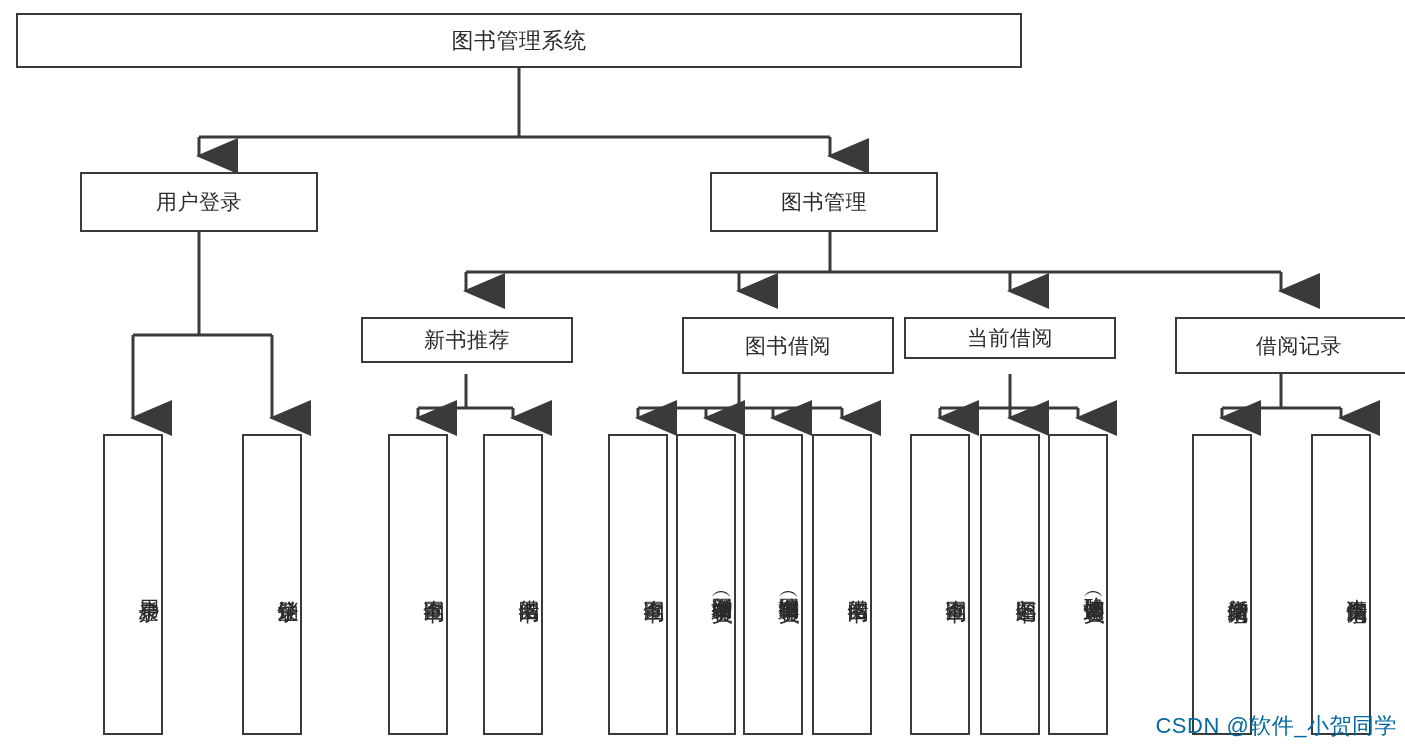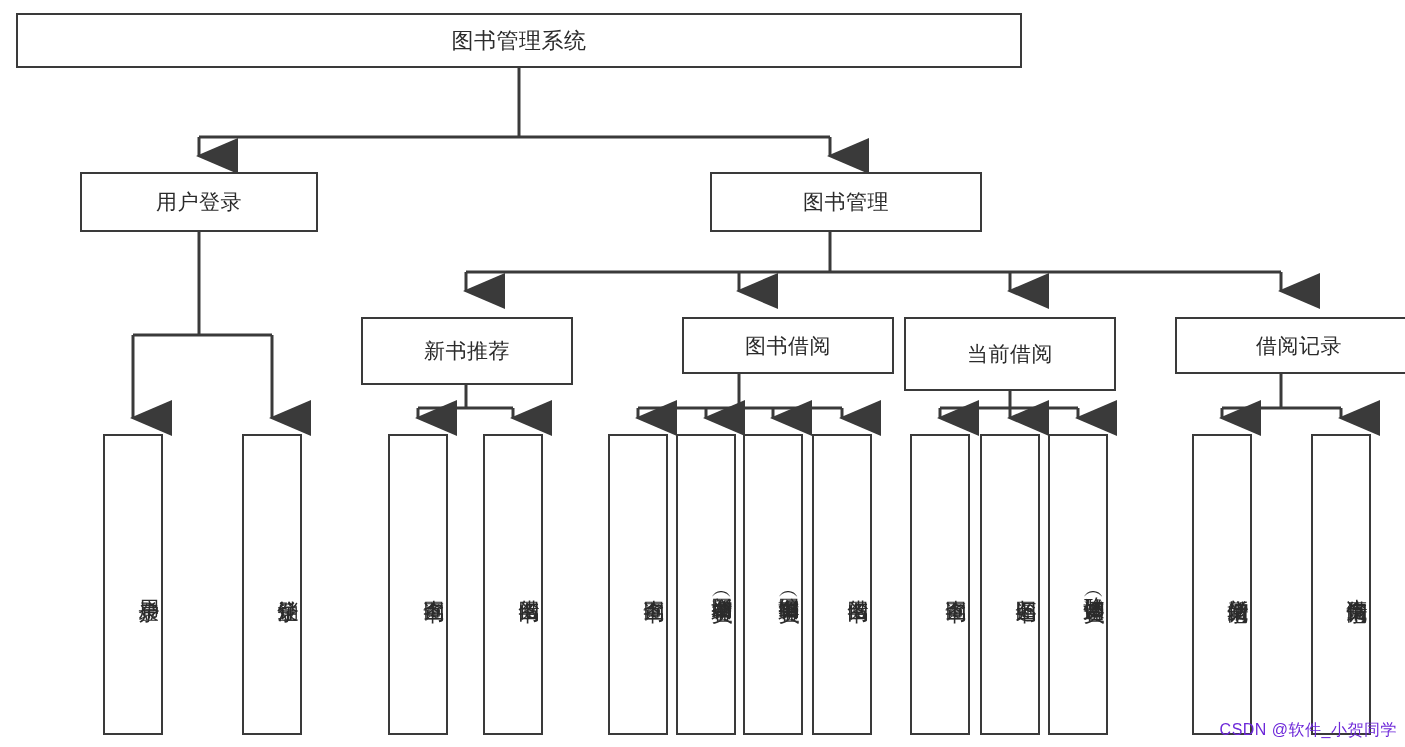--- a/index.html
+++ b/index.html
@@ -55,22 +55,22 @@
   }
   .node.vert .vlabel {
     writing-mode: vertical-rl;
     text-orientation: upright;
     letter-spacing: 1px;
   }
   .watermark {
     position: absolute;
     right: 8px;
     bottom: 6px;
-    font-size: 16px;
-    color: #6d28d9;
+    font-size: 22px;
+    color: #0369a1;
     white-space: nowrap;
     letter-spacing: 0.5px;
   }
 </style>
 </head>
 <body>
 
 <div id="canvas">
 
   <svg class="wires" viewBox="0 0 1405 747">
@@ -123,31 +123,31 @@
     </g>
   </svg>
 
   <div class="node root horiz" style="left:16px; top:13px; width:1006px; height:55px;">
     <span>图书管理系统</span>
   </div>
 
   <div class="node horiz" style="left:80px; top:172px; width:238px; height:60px;">
     <span>用户登录</span>
   </div>
-  <div class="node horiz" style="left:710px; top:172px; width:272px; height:60px;">
+  <div class="node horiz" style="left:710px; top:172px; width:228px; height:60px;">
     <span>图书管理</span>
   </div>
 
-  <div class="node horiz" style="left:361px; top:317px; width:212px; height:68px;">
+  <div class="node horiz" style="left:361px; top:317px; width:212px; height:46px;">
     <span>新书推荐</span>
   </div>
   <div class="node horiz" style="left:634px; top:317px; width:212px; height:57px;margin-left:48px;">
     <span>图书借阅</span>
   </div>
-  <div class="node horiz" style="left:904px; top:317px; width:212px; height:74px;">
+  <div class="node horiz" style="left:904px; top:317px; width:212px; height:42px;">
     <span>当前借阅</span>
   </div>
   <div class="node horiz" style="left:1175px; top:317px; width:248px; height:57px;">
     <span>借阅记录</span>
   </div>
 
   <div class="node vert" style="left:103px; top:434px; width:60px; height:301px;">
     <span class="vlabel">用户登录</span>
   </div>
   <div class="node vert" style="left:242px; top:434px; width:60px; height:301px;">

